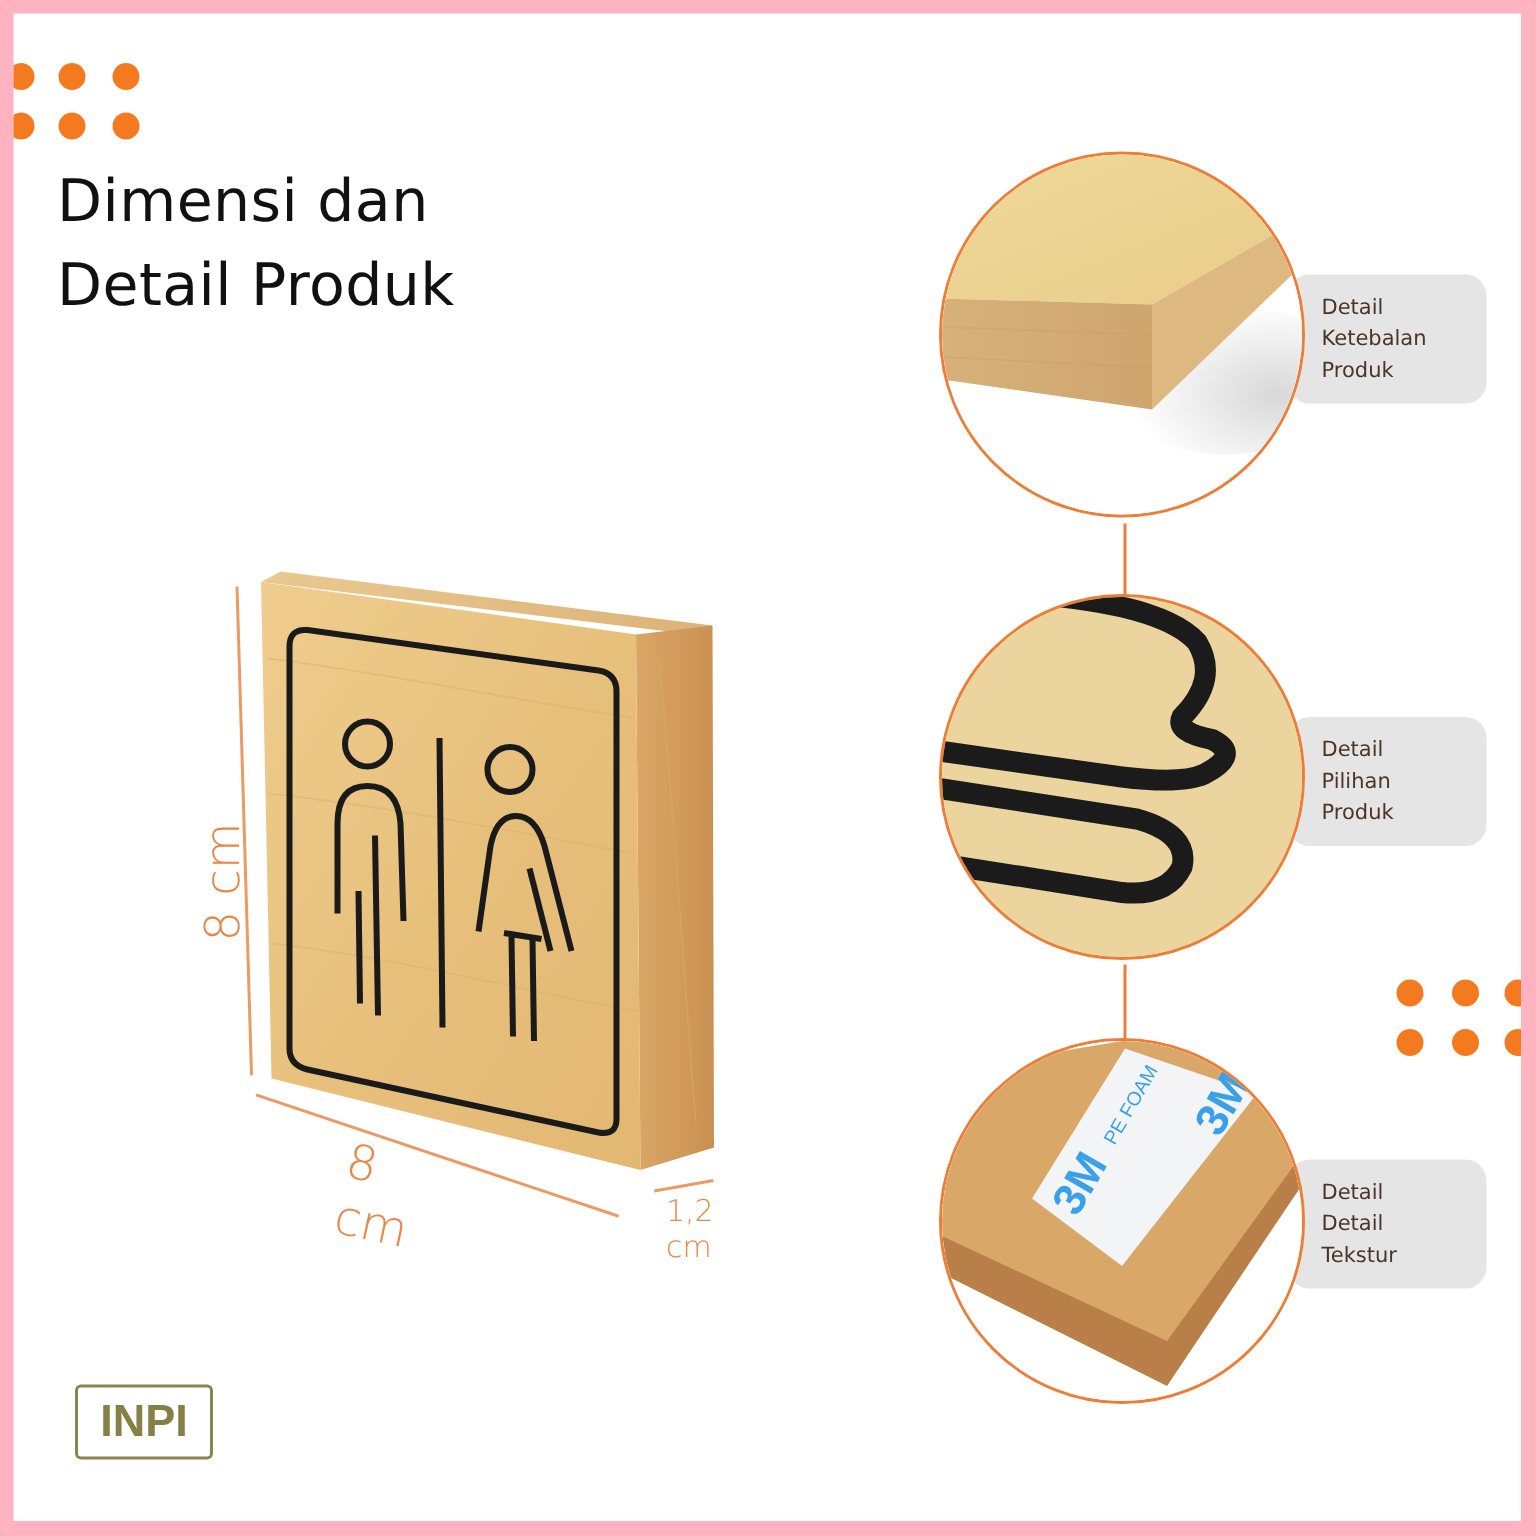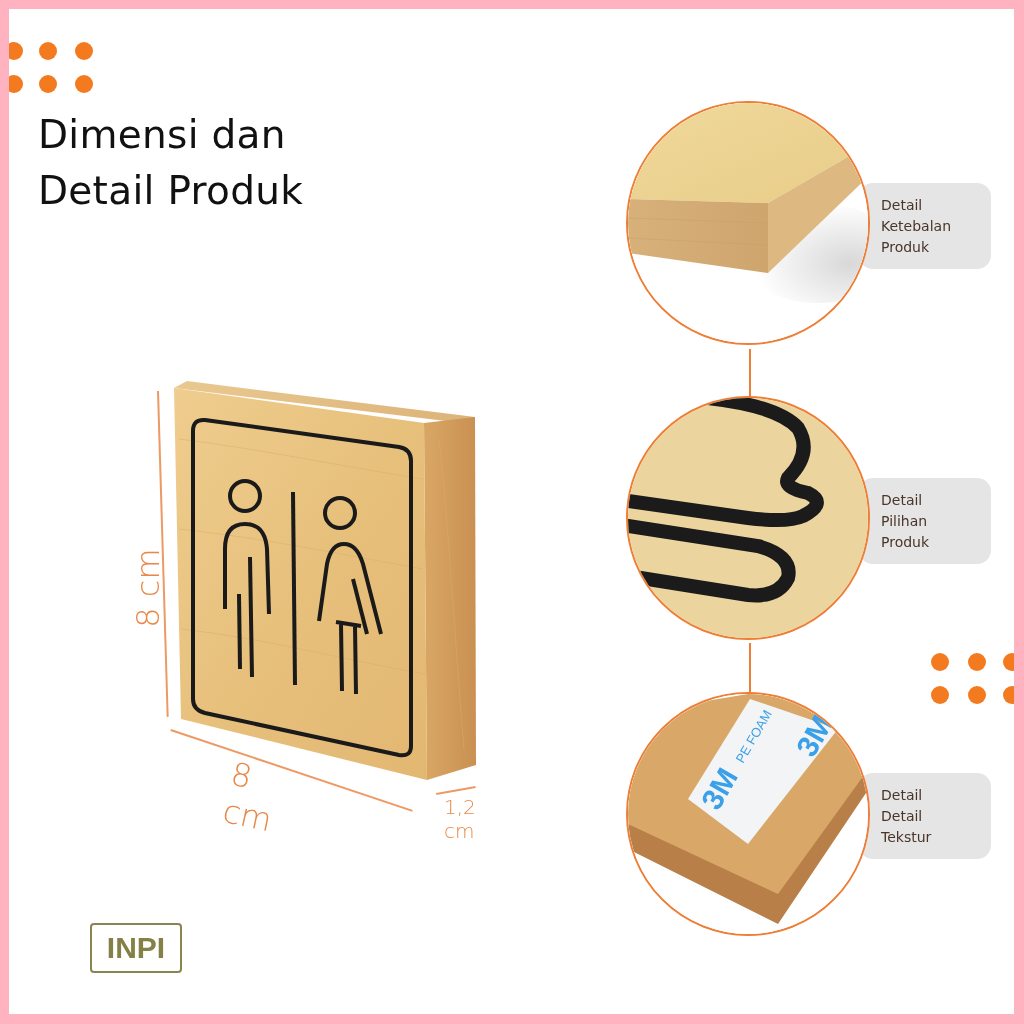--- a/index.html
+++ b/index.html
@@ -11,21 +11,21 @@
   
   .product{position:absolute;left:0;top:0;}
   .dim-line{position:absolute;background:#ec9a63;height:1.5px;transform-origin:0 0;}
   .dim-label{position:absolute;color:#e88848;font-family:"DejaVu Sans",sans-serif;font-weight:300;}
   
   .circle{position:absolute;width:244px;height:244px;border-radius:50%;border:2px solid #ee7e36;overflow:hidden;background:#fff;box-sizing:border-box;}
   .connector{position:absolute;width:2px;background:#ee7e36;}
   .label-box{position:absolute;background:#e5e5e5;border-radius:14px;width:132px;height:86px;}
   .label-text{position:absolute;left:22px;top:12px;font-size:14px;line-height:21px;color:#4a3528;font-family:"DejaVu Sans",sans-serif;}
   .label-text span{display:block;}
-  .logo{position:absolute;left:41px;top:914px;width:92px;height:50px;border:2px solid #8a8450;border-radius:4px;box-sizing:border-box;display:flex;align-items:center;justify-content:center;margin-left:40px;}
+  .logo{position:absolute;left:41px;top:914px;width:92px;height:50px;border:2px solid #8a8450;border-radius:4px;box-sizing:border-box;display:flex;align-items:center;justify-content:center;}
   .logo span{font-size:30px;font-weight:bold;color:#858045;letter-spacing:0px;font-family:"Liberation Sans",sans-serif;}
 </style>
 </head>
 <body>
 
 <div class="canvas">
 
   <div>
     <div class="dot" style="left:-4px;top:33px;"></div>
     <div class="dot" style="left:30px;top:33px;"></div>

